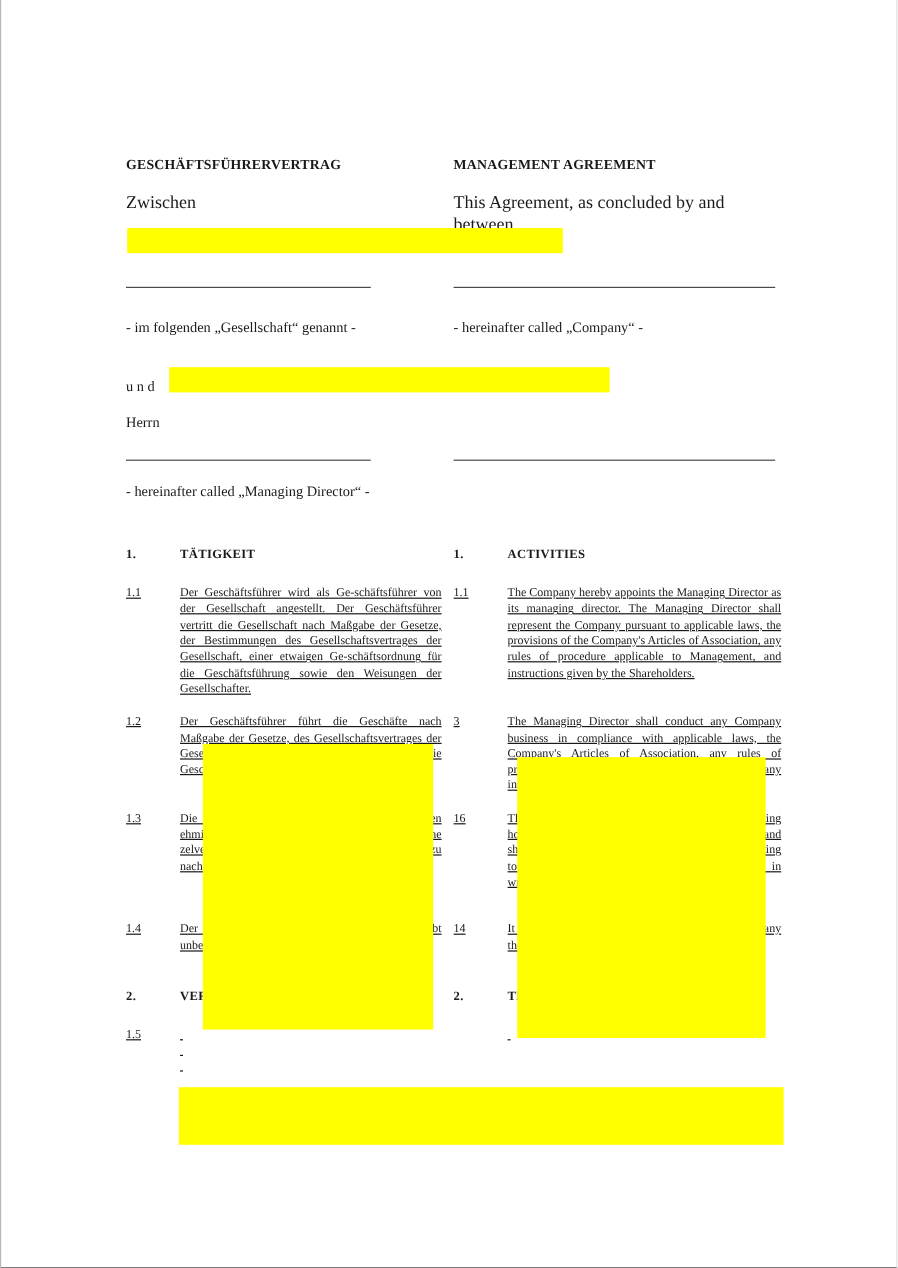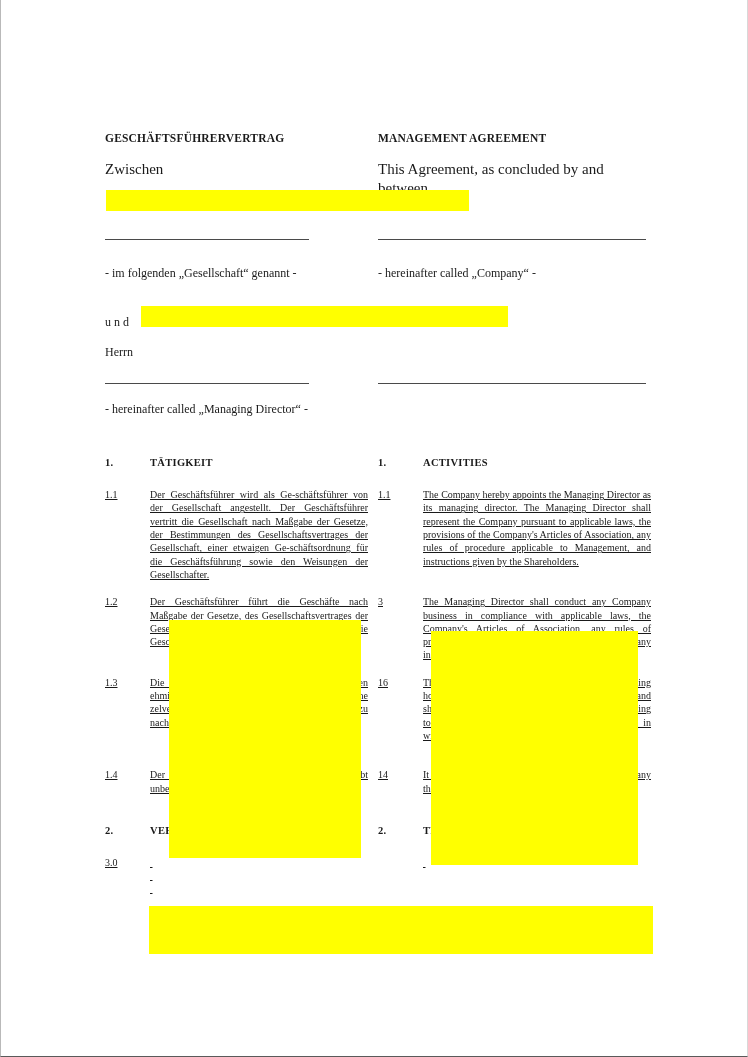--- a/index.html
+++ b/index.html
@@ -302,21 +302,21 @@
           <span class="ttl">TERM</span>
         </div>
       </div>
     </div>
 
     <div class="sp-20"></div>
 
     <div class="row">
       <div class="col left">
         <div class="clause">
-          <span class="num">3.0</span>
+          <span class="num">1.5</span>
           <span class="body">&nbsp;<br>&nbsp;<br>&nbsp;</span>
         </div>
       </div>
       <div class="col right">
         <div class="clause">
           <span class="num"></span>
           <span class="body">&nbsp;</span>
         </div>
       </div>
     </div>

